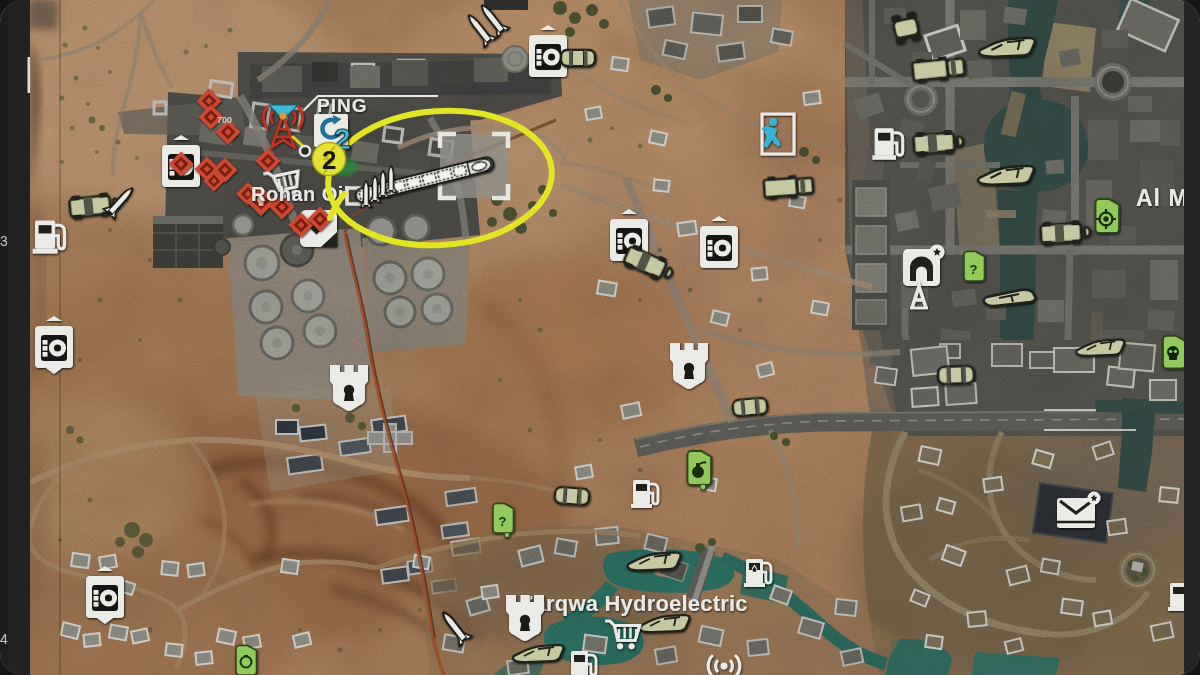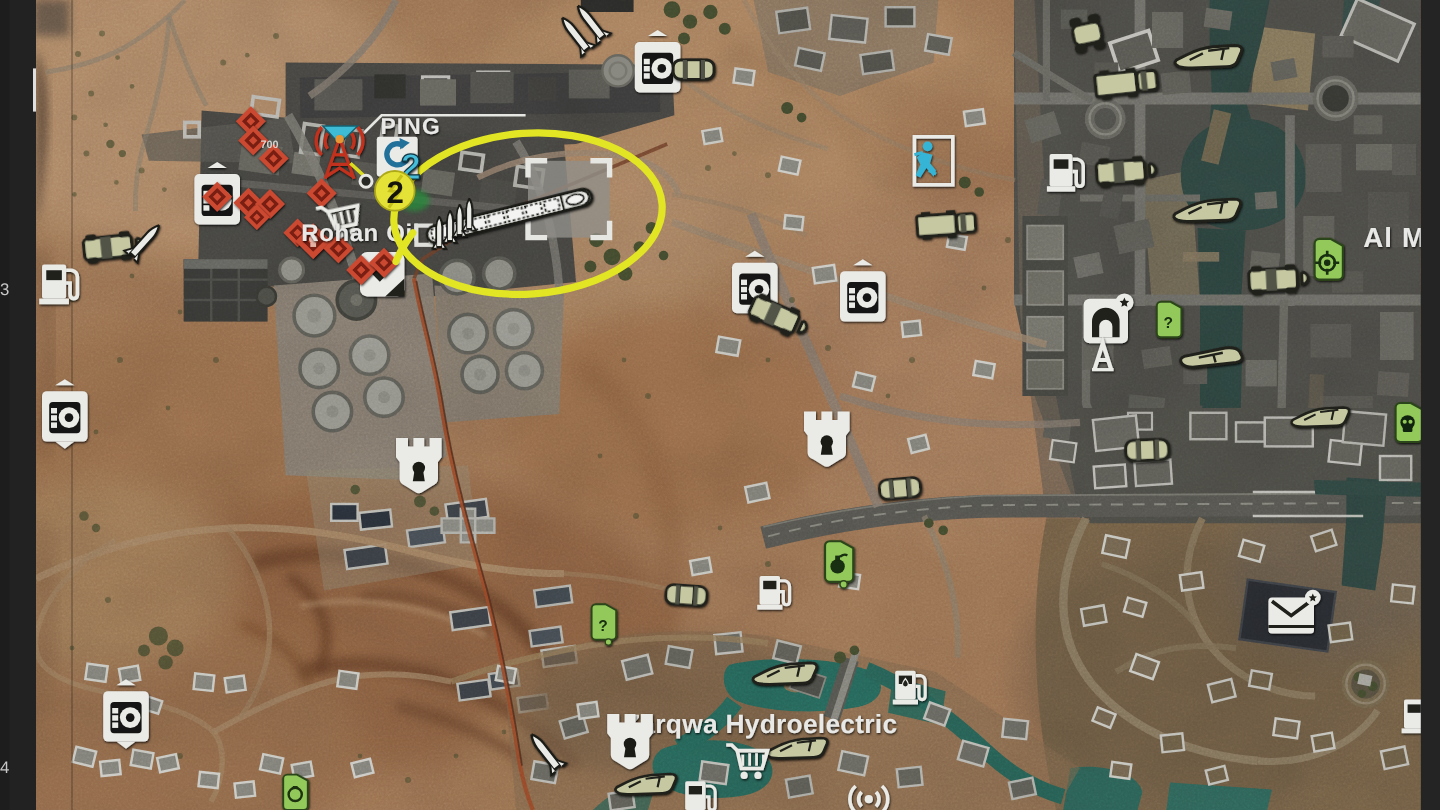--- a/index.html
+++ b/index.html
@@ -1,16 +1,16 @@
 <!DOCTYPE html>
 <html><head>
 <meta charset="utf-8">
 <style>
 html,body{margin:0;padding:0;background:#151515;}
-#stage{position:relative;width:1200px;height:675px;overflow:hidden;font-family:"Liberation Sans",sans-serif;filter:saturate(0.85) brightness(0.96);}
+#stage{position:relative;width:1200px;height:675px;overflow:hidden;font-family:"Liberation Sans",sans-serif;filter:saturate(0.85) brightness(0.96);border-radius:23px;}
 svg{display:block}
 .lbl{font-family:"Liberation Sans",sans-serif;fill:#f2f2ef;font-weight:bold;}
 </style>
 </head>
 <body>
 <div id="stage">
 <svg width="1200" height="675" viewBox="0 0 1200 675">
 <defs>
 <filter id="b2" x="-30%" y="-30%" width="160%" height="160%">
           <feGaussianBlur stdDeviation="2"></feGaussianBlur>

